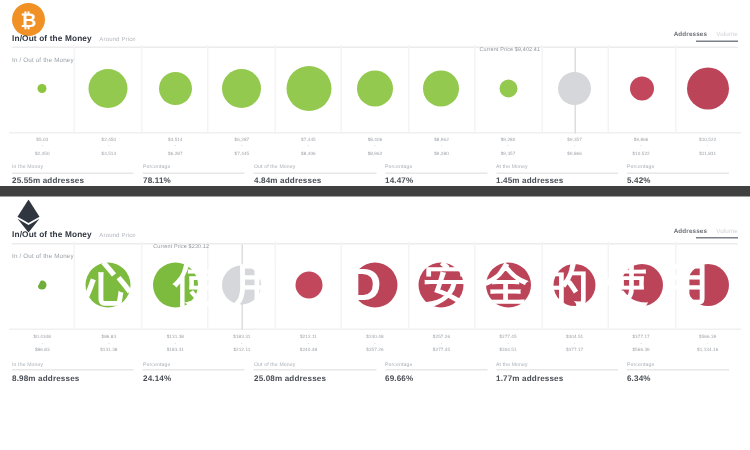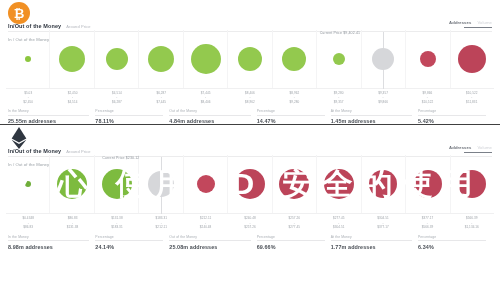--- a/index.html
+++ b/index.html
@@ -4,21 +4,21 @@
 <style>
   html,body{margin:0;padding:0;}
   body{
     width:500px;height:300px;overflow:hidden;background:#ffffff;
     font-family:"Liberation Sans","DejaVu Sans",sans-serif;
     color:#3c4043;
   }
   .page{width:500px;height:300px;position:relative;}
 
   .card{position:relative;width:500px;background:#fff;}
-  .card.eth{border-top:1px solid #404040;}
+  .card.eth{border-top:7px solid #404040;}
 
   
   .card-head{position:relative;height:30px;}
   .logo{position:absolute;left:8px;top:2px;width:22px;height:22px;}
   .logo-btc{border-radius:50%;background:#f19024;
             display:flex;align-items:center;justify-content:center;}
   .logo-btc .glyph{color:#fff;font-size:13px;font-weight:bold;line-height:1;}
   .logo-eth{display:flex;align-items:center;justify-content:center;}
 
   .title-row{position:absolute;left:8px;top:23px;display:flex;align-items:baseline;gap:5px;}

